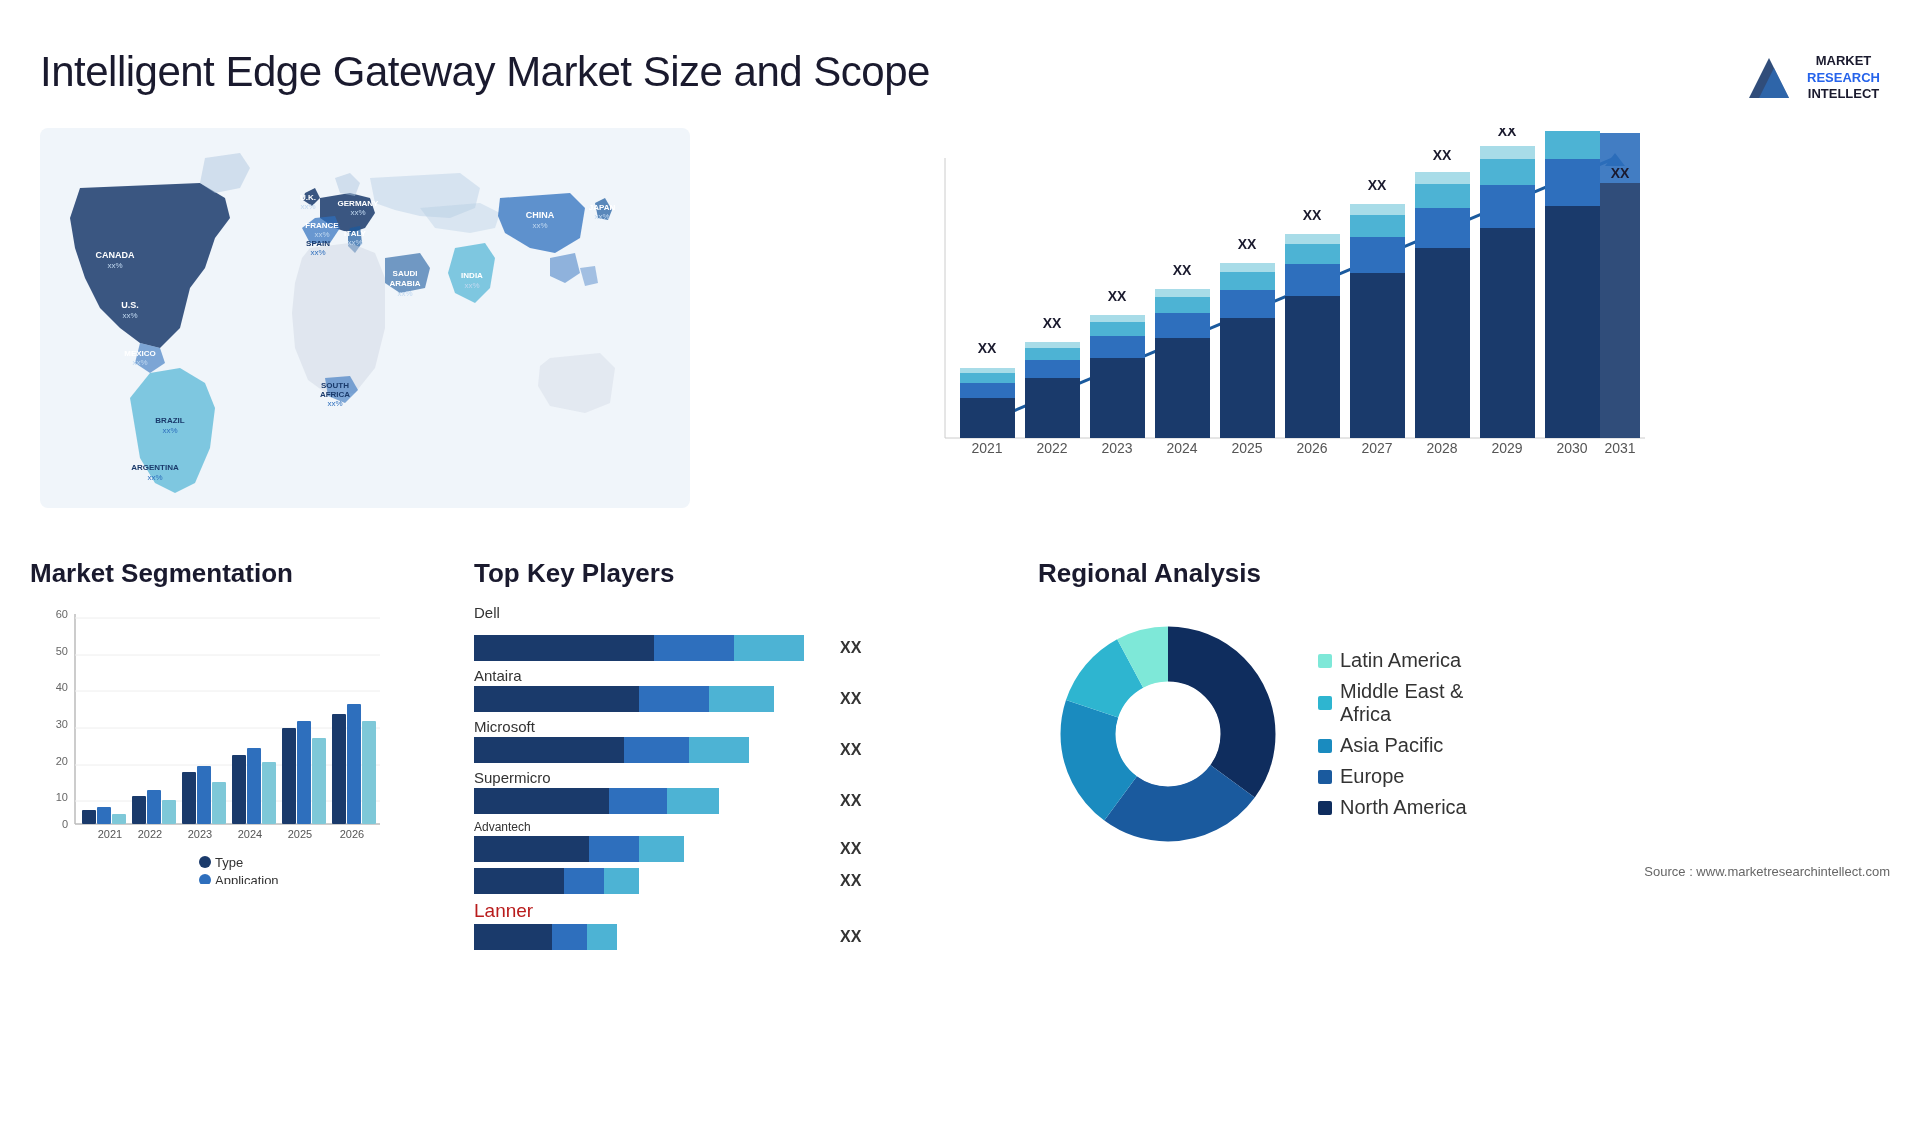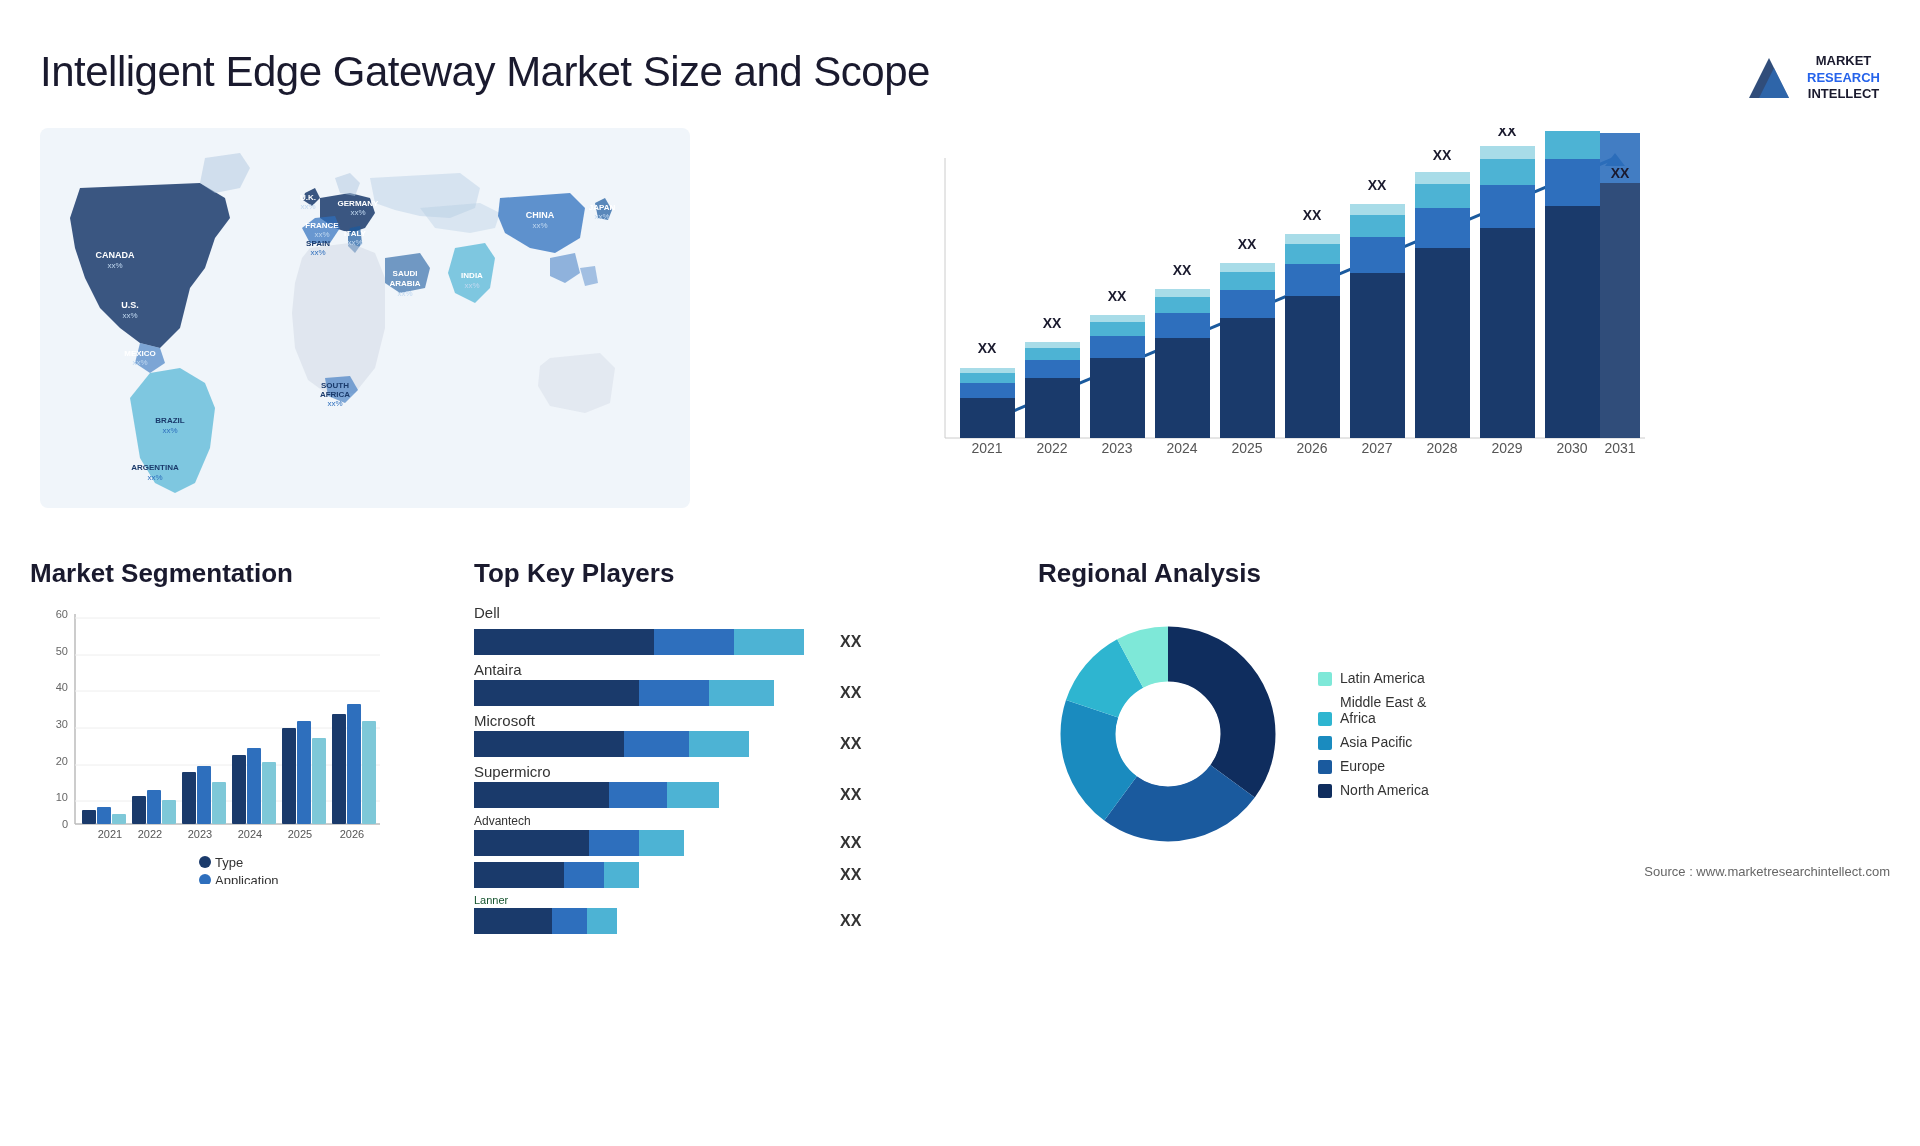--- a/index.html
+++ b/index.html
@@ -132,23 +132,23 @@
       align-items: center;
       gap: 20px;
     }
     .donut-legend {
       display: flex;
       flex-direction: column;
       gap: 8px;
     }
     .donut-legend-item {
       display: flex;
-      align-items: flex-end;
+      align-items: center;
       gap: 8px;
-      font-size: 14px;
+      font-size: 20px;
       color: #333;
     }
     .donut-legend-color {
       width: 14px;
       height: 14px;
       border-radius: 2px;
       flex-shrink: 0;
     }
   </style>
 </head>
@@ -415,21 +415,21 @@
       <circle cx="175" cy="294" r="6" fill="#7ec8d8"></circle>
       <text x="185" y="299" font-size="13" fill="#333">Geography</text>
     </svg>
   </div>
 
   <div class="players-section">
     <div class="section-title">Top Key Players</div>
     <div class="players-list">
 
       <div>
-        <div class="player-name" style="font-size:15px;color:#333;margin-bottom:8px;">Dell</div>
+        <div class="player-name" style="font-size:15px;color:#333;margin-bottom:14px;">Dell</div>
         <div class="player-bar-row">
           <div style="position:relative;width:350px;height:26px;">
             <div style="position:absolute;left:0;top:0;width:180px;height:26px;background:#1a3a6b;"></div>
             <div style="position:absolute;left:180px;top:0;width:80px;height:26px;background:#2e6fbd;"></div>
             <div style="position:absolute;left:260px;top:0;width:70px;height:26px;background:#4db3d4;"></div>
           </div>
           <span style="font-size:16px;font-weight:700;color:#333;margin-left:8px;">XX</span>
         </div>
       </div>
 
@@ -486,21 +486,21 @@
           <div style="position:relative;width:350px;height:26px;">
             <div style="position:absolute;left:0;top:0;width:90px;height:26px;background:#1a3a6b;"></div>
             <div style="position:absolute;left:90px;top:0;width:40px;height:26px;background:#2e6fbd;"></div>
             <div style="position:absolute;left:130px;top:0;width:35px;height:26px;background:#4db3d4;"></div>
           </div>
           <span style="font-size:16px;font-weight:700;color:#333;margin-left:8px;">XX</span>
         </div>
       </div>
 
       <div>
-        <div class="player-name" style="font-size:11px;color:#14532d;margin-bottom:2px;">Lanner</div>
+        <div class="player-name" style="font-size:19px;color:#b91c1c;margin-bottom:2px;">Lanner</div>
         <div class="player-bar-row">
           <div style="position:relative;width:350px;height:26px;">
             <div style="position:absolute;left:0;top:0;width:78px;height:26px;background:#1a3a6b;"></div>
             <div style="position:absolute;left:78px;top:0;width:35px;height:26px;background:#2e6fbd;"></div>
             <div style="position:absolute;left:113px;top:0;width:30px;height:26px;background:#4db3d4;"></div>
           </div>
           <span style="font-size:16px;font-weight:700;color:#333;margin-left:8px;">XX</span>
         </div>
       </div>
 

